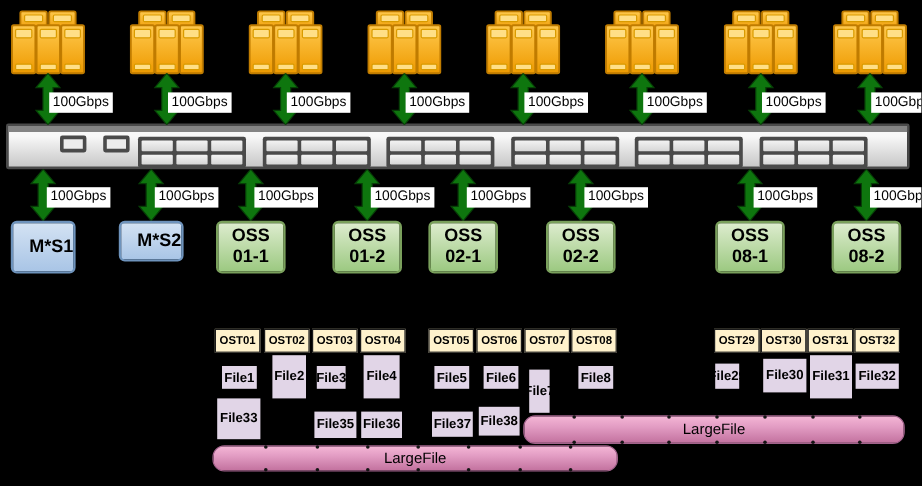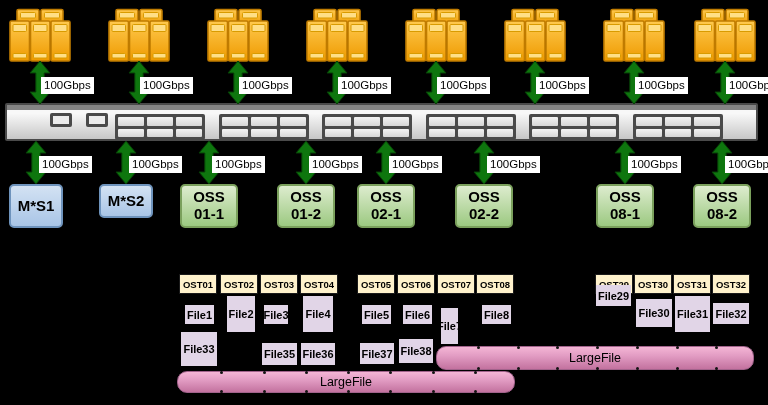--- a/index.html
+++ b/index.html
@@ -26,21 +26,21 @@
   .uplink{position:absolute;top:8px;width:22px;height:14px;background:#ececec;
           border:3px solid #4a4a4a;border-radius:2px;}
   .bank{position:absolute;top:9px;width:90px;height:26px;background:#4a4a4a;border-radius:2px;
         display:grid;grid-template-columns:repeat(3,1fr);grid-template-rows:1fr 1fr;gap:3px;padding:3px;}
   .port{background:linear-gradient(180deg,#f3f3f3,#d6d6d6);border-radius:1px;}
 
   
   .server-box{position:absolute;display:flex;flex-direction:column;align-items:center;justify-content:center;
               text-align:center;font-weight:bold;border-radius:5px;line-height:1.12;}
   .server-box.mds{background:linear-gradient(180deg,#d3e2f3 0%,#a9c5e6 100%);
-                  border:2px solid #6e93bc;font-size:15px;}
+                  border:2px solid #6e93bc;font-size:15px;align-items:flex-end;}
   .server-box.oss{background:linear-gradient(180deg,#ddecce 0%,#9cc981 100%);
                   border:2px solid #7aa05c;font-size:15px;}
 
   
   .mdt-box{position:absolute;left:12px;top:274px;width:138px;height:21px;background:#fce5cd;
            border:1.5px solid #1a1a1a;display:flex;align-items:center;justify-content:center;
            font-weight:bold;font-size:12px;}
   .ost-box{position:absolute;top:274px;width:38px;height:20px;background:#fff2cc;
            border:1.5px solid #1a1a1a;display:flex;align-items:center;justify-content:center;
            font-weight:bold;font-size:9.5px;}
@@ -408,21 +408,21 @@
     <div class="ost-box" style="left:673px">OST31</div>
     <div class="ost-box" style="left:712px">OST32</div>
     <div class="file-box" style="left:185px;top:305px;width:29px;height:19px">File1</div>
     <div class="file-box" style="left:227px;top:296px;width:28px;height:36px">File2</div>
     <div class="file-box" style="left:264px;top:305px;width:24px;height:19px">File3</div>
     <div class="file-box" style="left:303px;top:296px;width:30px;height:36px">File4</div>
     <div class="file-box" style="left:362px;top:305px;width:29px;height:19px">File5</div>
     <div class="file-box" style="left:403px;top:305px;width:29px;height:19px">File6</div>
     <div class="file-box" style="left:441px;top:308px;width:17px;height:36px">File7</div>
     <div class="file-box" style="left:482px;top:305px;width:29px;height:19px">File8</div>
-    <div class="file-box" style="left:596px;top:285px;width:35px;height:21px">File29</div>
+    <div class="file-box" style="left:596px;top:303px;width:20px;height:21px">File29</div>
     <div class="file-box" style="left:636px;top:299px;width:36px;height:28px">File30</div>
     <div class="file-box" style="left:675px;top:296px;width:35px;height:36px">File31</div>
     <div class="file-box" style="left:713px;top:303px;width:36px;height:21px">File32</div>
     <div class="file-box" style="left:181px;top:332px;width:36px;height:34px">File33</div>
     <div class="file-box" style="left:262px;top:343px;width:35px;height:22px">File35</div>
     <div class="file-box" style="left:301px;top:343px;width:34px;height:22px">File36</div>
     <div class="file-box" style="left:360px;top:343px;width:34px;height:21px">File37</div>
     <div class="file-box" style="left:399px;top:339px;width:34px;height:24px">File38</div>
     <div class="large-bar" style="left:436px;top:346px;width:318px;height:24px">
       <span>LargeFile</span>

